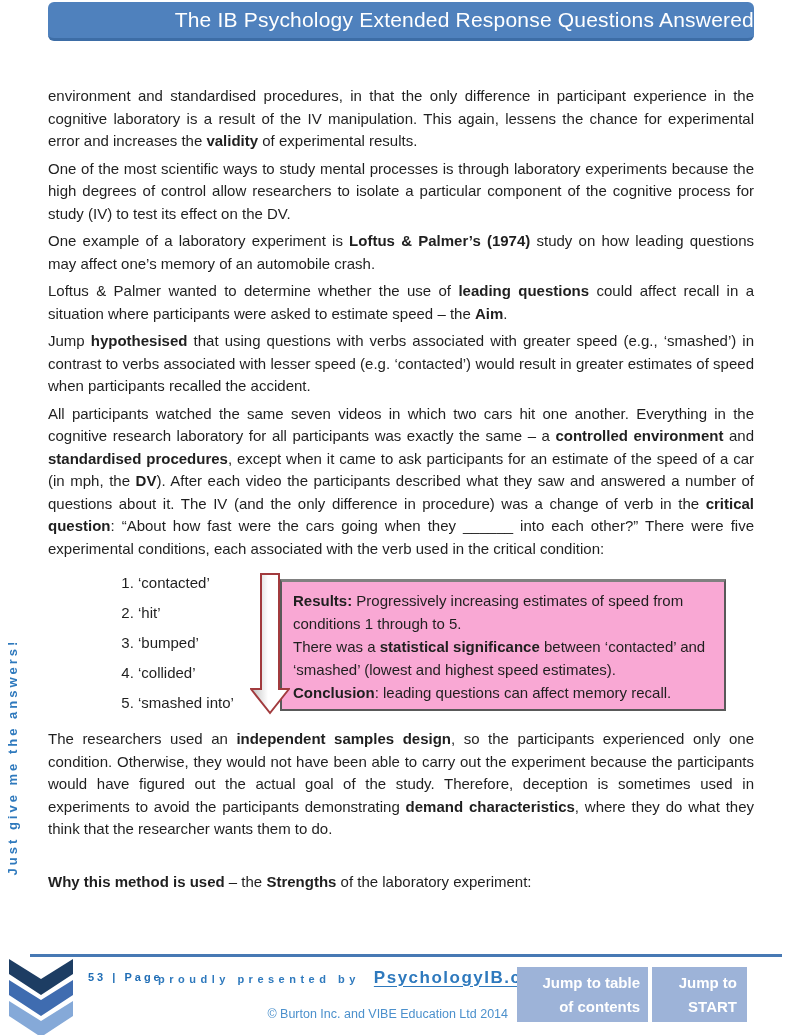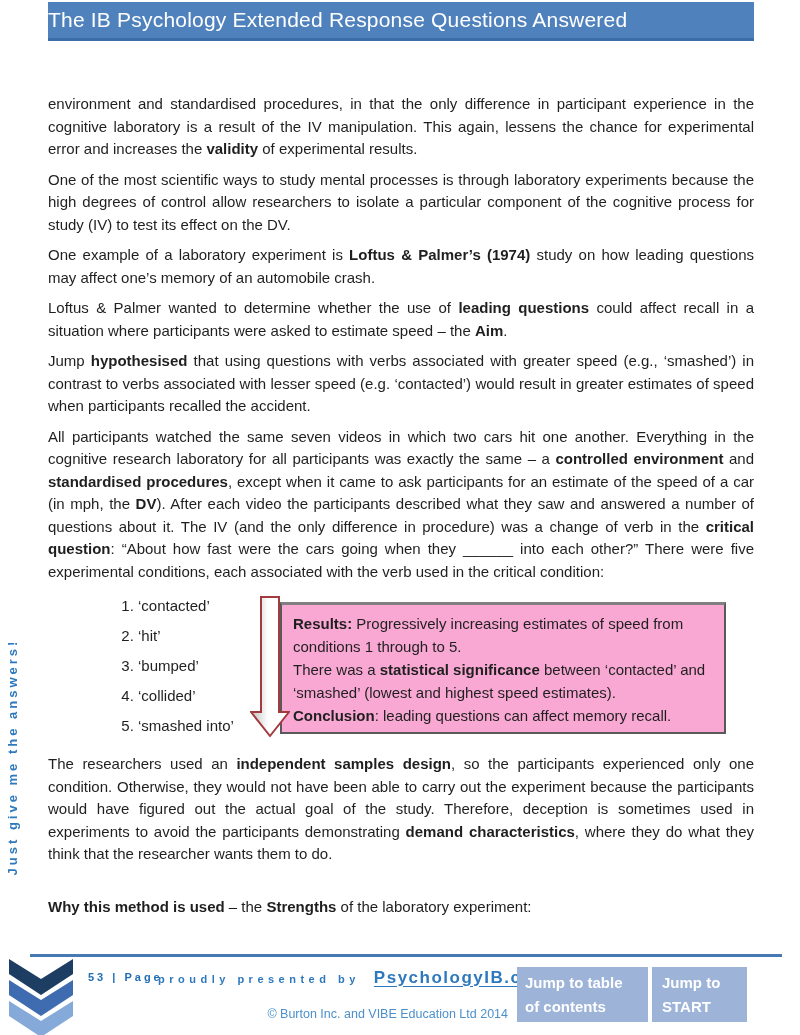--- a/index.html
+++ b/index.html
@@ -2,32 +2,32 @@
 <html style="--header-bar: #4f81bd; --header-text: #ffffff; --body-text: #1f1f1f; --footer-accent: #2e79bd; --page-number-blue: #1f6db5; --copyright-blue: #4b90cc; --button-bg: #9db3d8; --button-text: #ffffff; --divider-blue: #4779b4; --arrow-outline-red: #a23b3e; --box-border-gray: #595959; --logo-dark: #1d3d63; --logo-mid: #3f6cb0; --logo-light: #85a9d8;"><head>
 <meta charset="utf-8">
 <style>
   html,body{margin:0;padding:0;background:#e8e8e8;}
   .page{position:relative;width:800px;height:1035px;background:#ffffff;margin:0 auto;
         font-family:"Liberation Sans",sans-serif;overflow:hidden;}
 
   
   .titlebar{position:absolute;left:48px;top:2px;width:706px;height:36px;
             background:var(--header-bar,#4f81bd);border-bottom:3px solid #3d6da6;
-            display:flex;align-items:center;justify-content:flex-start;}
+            display:flex;align-items:center;justify-content:flex-end;border-radius:6px;}
   .titlebar span{color:var(--header-text,#ffffff);font-size:21px;letter-spacing:.2px;}
 
   
   .vtagline{position:absolute;left:-125px;top:747px;width:280px;height:20px;
             transform:rotate(-90deg);font-weight:700;font-size:13px;letter-spacing:3px;
             color:var(--footer-accent,#2e79bd);text-align:center;white-space:nowrap;}
 
   
   .content{position:absolute;left:48px;top:85px;width:706px;
            color:var(--body-text,#1f1f1f);font-size:15px;line-height:22.5px;}
-  .content p{margin:8px 0 5px 0;text-align:justify;}
+  .content p{margin:0 0 5px 0;text-align:justify;}
   .content p.why{margin-top:30px;}
 
   
   .exp-region{position:relative;height:150px;margin:12px 0 6px 0;}
   .exp-region ol{margin:2px 0 0 0;padding:0 0 0 90px;}
   .exp-region li{margin-bottom:9px;line-height:21px;}
   .results-box{position:absolute;left:232px;top:7px;width:446px;height:132px;
                box-sizing:border-box;border:2px solid var(--box-border-gray,#595959);
                border-top:3px solid #808080;background:#f9a8d4;padding:7px 11px;}
   .results-box .rline{font-size:15px;line-height:23px;text-align:left;}
@@ -45,21 +45,21 @@
              gap:14px;white-space:nowrap;}
   .presented .pby{font-size:11px;font-weight:700;letter-spacing:4.5px;
                   color:var(--footer-accent,#2e79bd);}
   .presented a{font-size:17px;font-weight:600;letter-spacing:1.5px;
                color:var(--footer-accent,#2e79bd);text-decoration:underline;
                text-underline-offset:3px;cursor:pointer;}
   .copyright{position:absolute;right:292px;top:1007px;font-size:12.5px;
              color:var(--copyright-blue,#4b90cc);white-space:nowrap;}
   .btn{position:absolute;top:967px;background:var(--button-bg,#9db3d8);
        color:var(--button-text,#ffffff);font-weight:700;font-size:15px;line-height:1.55;
-       display:flex;align-items:center;justify-content:center;text-align:left;
+       display:flex;align-items:center;justify-content:center;text-align:right;
        box-sizing:border-box;cursor:pointer;}
   .btn-contents{left:517px;width:131px;height:55px;padding:0 8px;}
   .btn-start{left:652px;width:95px;height:55px;padding:0 10px;}
 </style>
 </head>
 <body>
 
 <div class="page">
 
   <header class="titlebar">

